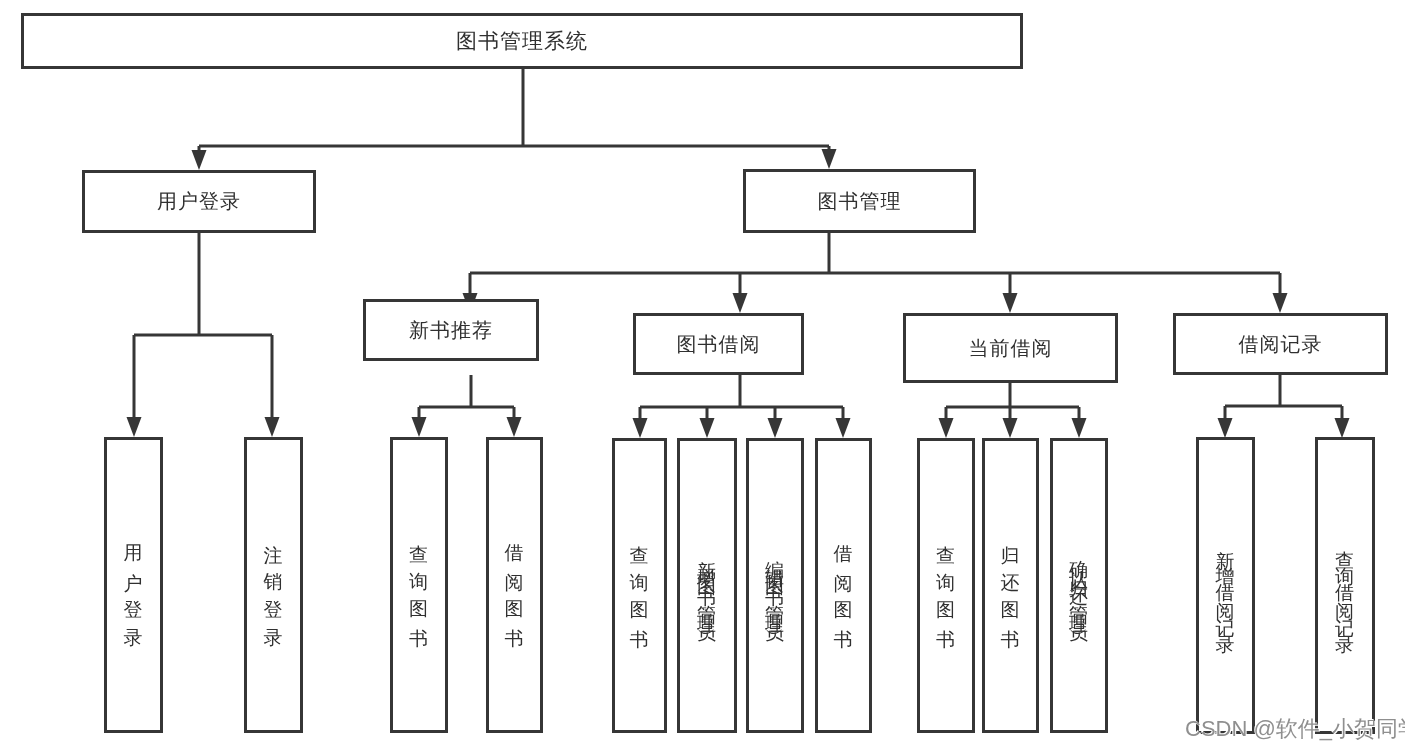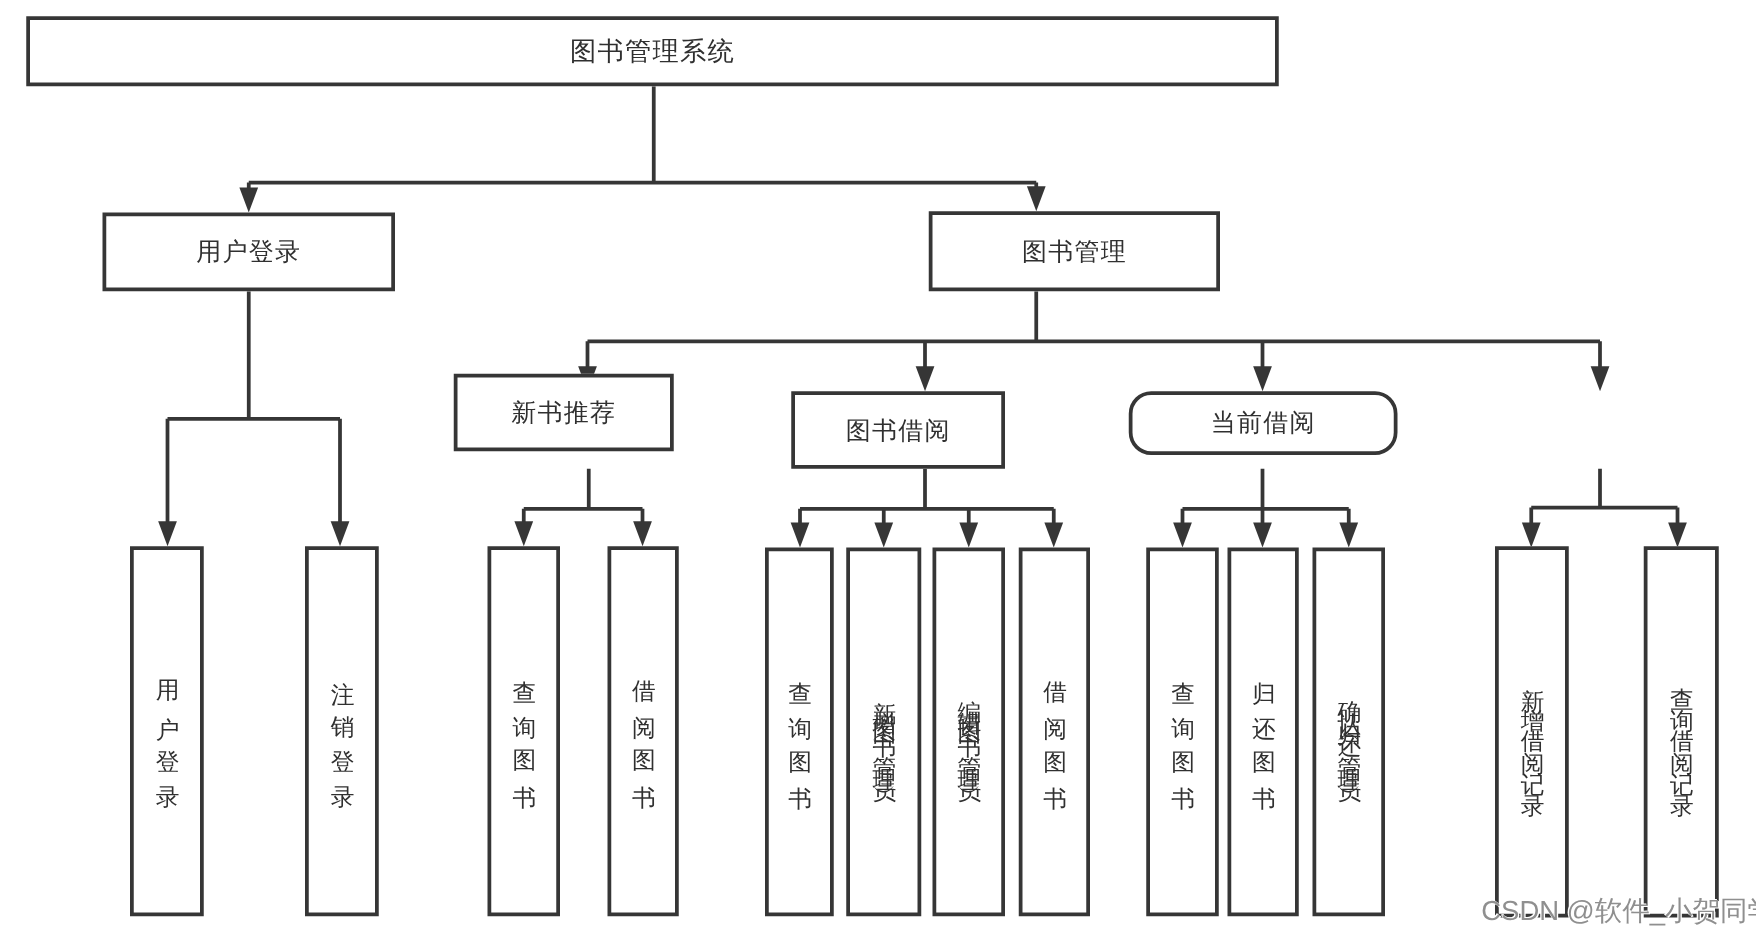--- a/index.html
+++ b/index.html
@@ -135,22 +135,25 @@
   <div class="node" style="left:743px; top:169px; width:233px; height:64px;">
     <span class="hlabel">图书管理</span>
   </div>
 
   <div class="node" style="left:363px; top:299px; width:176px; height:62px;">
     <span class="hlabel">新书推荐</span>
   </div>
   <div class="node" style="left:633px; top:313px; width:171px; height:62px;">
     <span class="hlabel">图书借阅</span>
   </div>
-  <div class="node" style="left:903px; top:313px; width:215px; height:51px;border-radius:18px;">
+  <div class="node" style="left:903px; top:313px; width:215px; height:70px;">
     <span class="hlabel">当前借阅</span>
+  </div>
+  <div class="node" style="left:1173px; top:313px; width:215px; height:62px;">
+    <span class="hlabel">借阅记录</span>
   </div>
 
   <div class="node" style="left:104px; top:437px; width:59px; height:296px;">
     <span class="vtext" style="letter-spacing: 28px;">用户登录</span>
   </div>
   <div class="node" style="left:244px; top:437px; width:59px; height:296px;">
     <span class="vtext" style="letter-spacing: 28px;">注销登录</span>
   </div>
 
   <div class="node" style="left:390px; top:437px; width:58px; height:296px;">

